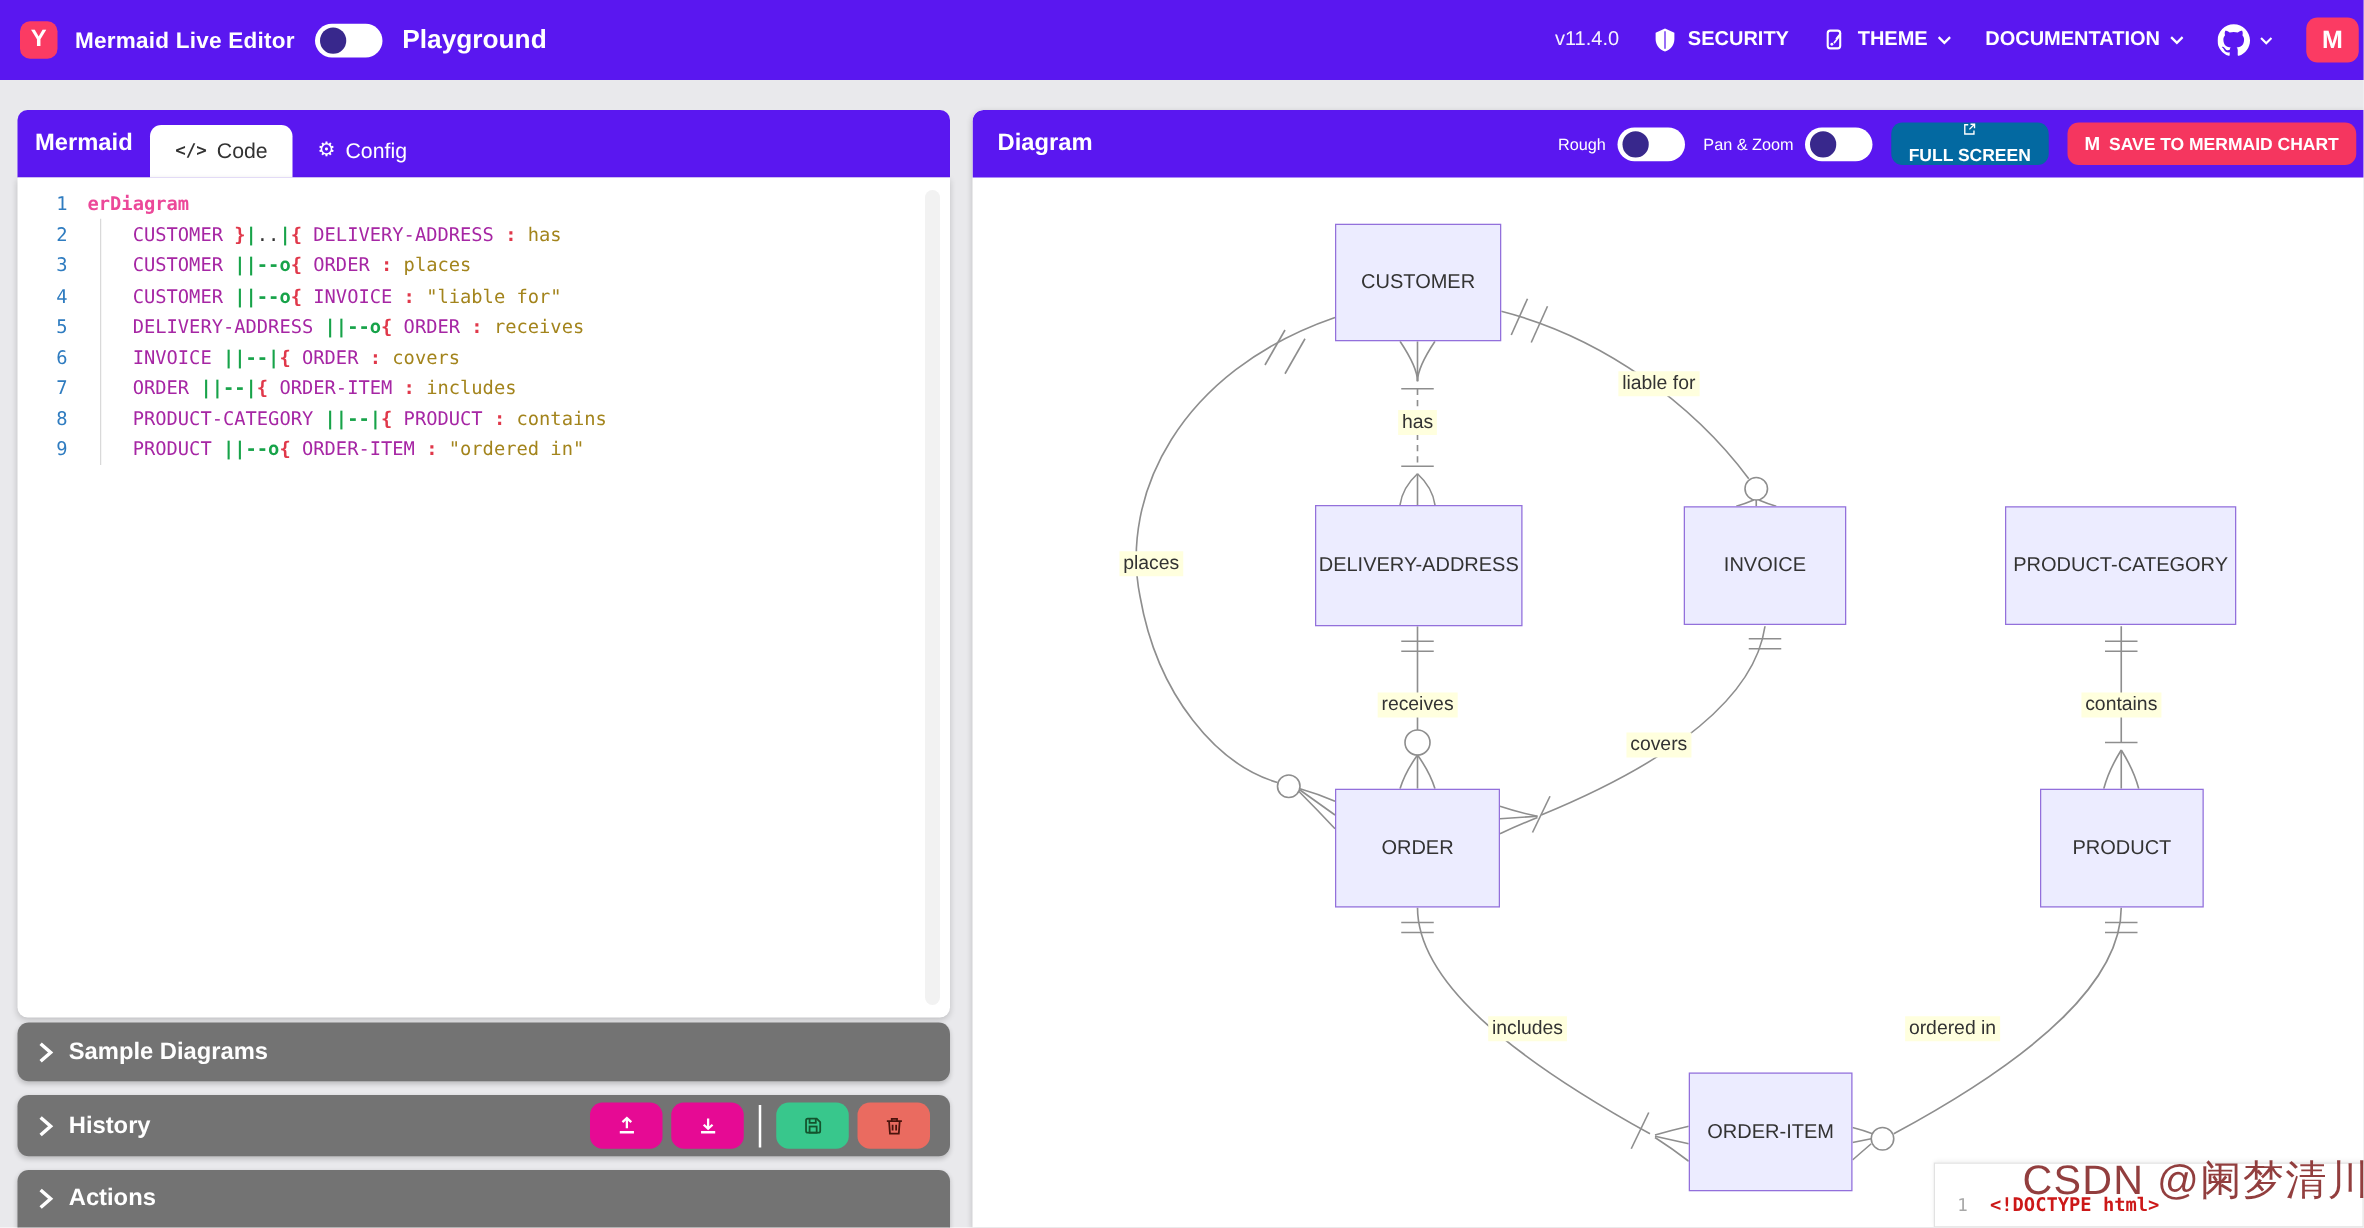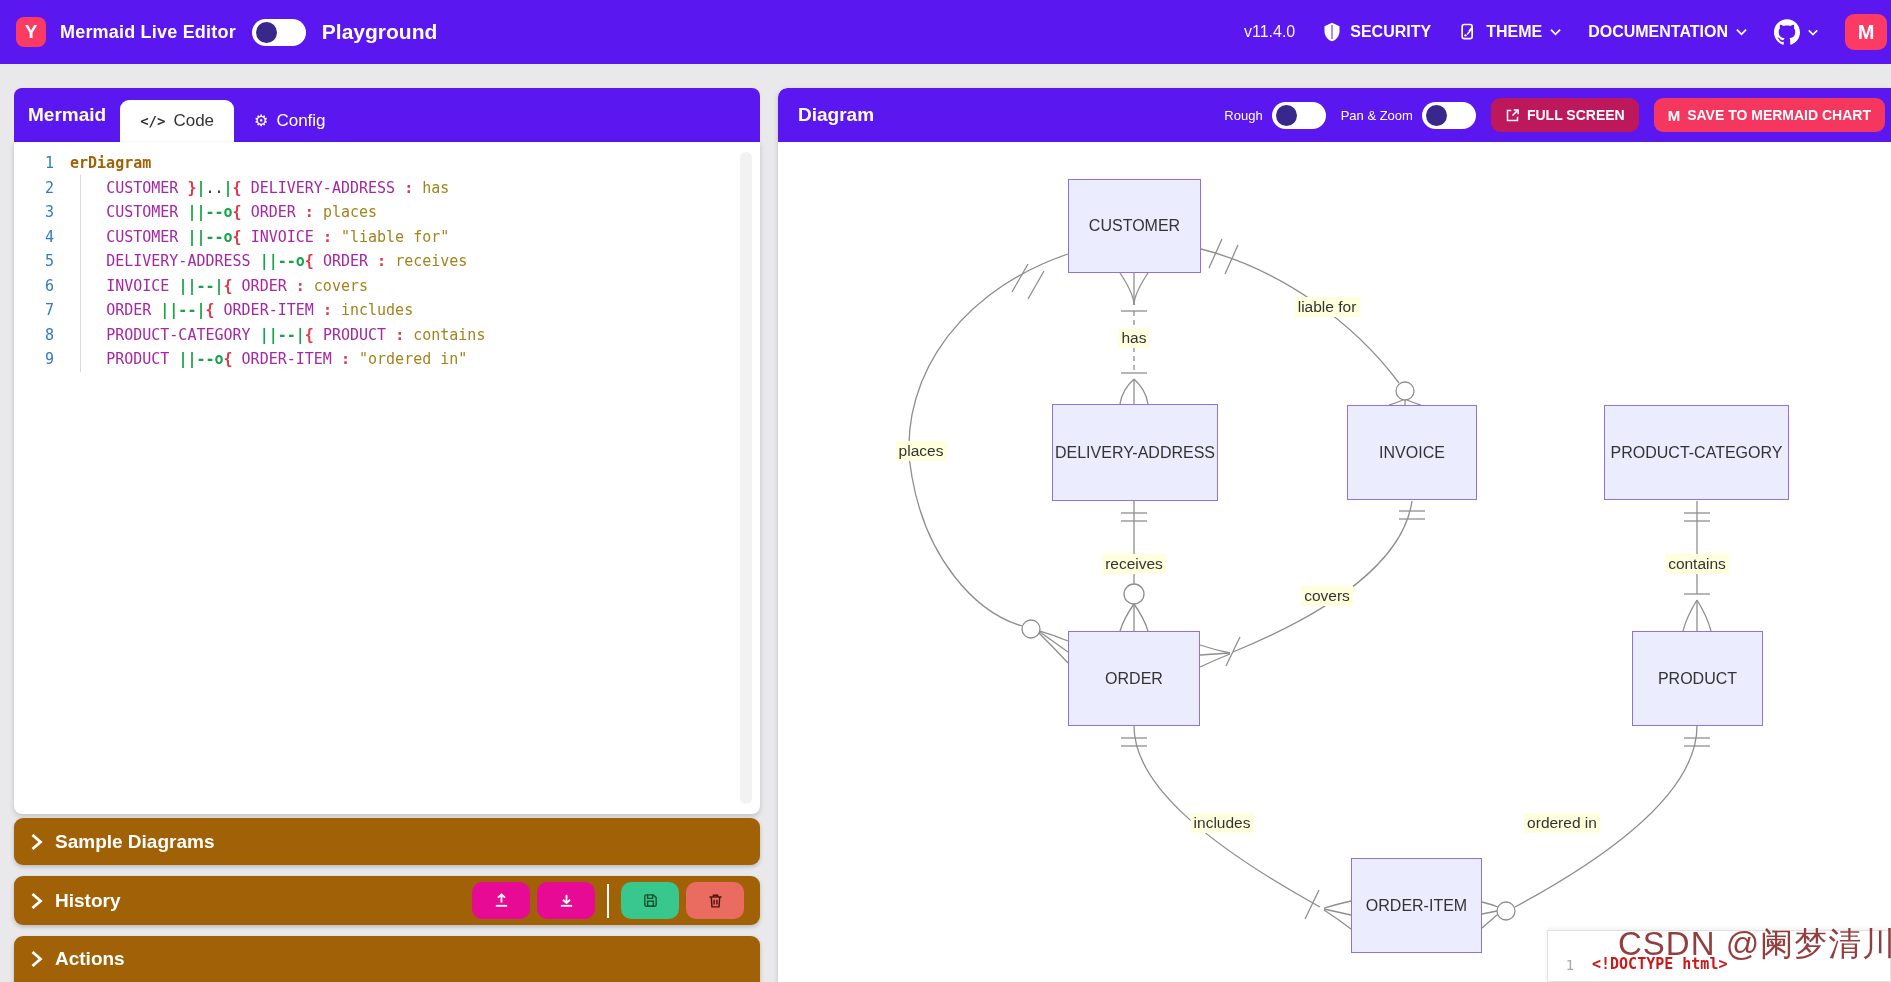--- a/index.html
+++ b/index.html
@@ -63,33 +63,33 @@
     height:672px; background:#fff; border-radius:0 0 8px 8px;
     box-shadow:0 2px 5px rgba(0,0,0,.18); position:relative; overflow:hidden;
     padding-top:9px;
   }
   .code-line { display:flex; line-height:24.5px; font-size:15px; }
   .code-line .ln {
     flex:0 0 56px; text-align:right; padding-right:16px; color:#2f7cc0;
     font-family:"DejaVu Sans Mono", monospace;
   }
   .code-line .lc { white-space:pre; font-family:"DejaVu Sans Mono", monospace; color:#333; }
-  .tk-kw  { color:#a16207; font-weight:bold; }
+  .tk-kw  { color:#ec4899; font-weight:bold; }
   .tk-ent { color:#a626a4; }
   .tk-op  { color:#17a349; font-weight:bold; }
   .tk-br  { color:#e0384a; font-weight:bold; }
   .tk-col { color:#e0384a; font-weight:bold; }
   .tk-dot { color:#333; }
   .tk-lbl { color:#a3841c; }
   .tk-str { color:#a3841c; }
   .indent-guide { position:absolute; left:66px; top:33px; width:1px; height:197px; background:#d9d9d9; }
   .scroll-track { position:absolute; right:8px; top:10px; bottom:10px; width:12px; background:#f2f2f2; border-radius:6px; }
   
   .section-bar {
-    position:absolute; left:14px; width:746px; background:#a16207; border-radius:9px;
+    position:absolute; left:14px; width:746px; background:#737373; border-radius:9px;
     display:flex; align-items:center; color:#fff; padding:0 16px;
     box-shadow:0 2px 4px rgba(0,0,0,.2); cursor:pointer; z-index:5;
   }
   .section-bar .section-label { font-size:19px; font-weight:bold; margin-left:12px; }
   .bar-btns { margin-left:auto; display:flex; align-items:center; gap:7px; }
   .pill-btn {
     width:58px; height:37px; border-radius:10px; border:none; cursor:pointer;
     display:flex; align-items:center; justify-content:center;
   }
   .pill-pink { background:#e60a94; color:#fff; }
@@ -103,21 +103,21 @@
     z-index:4; overflow:hidden;
   }
   .right-panel .panel-head { border-radius:9px 0 0 0; padding:0 6px 0 20px; }
   .diag-controls { margin-left:auto; display:flex; align-items:center; gap:15px; }
   .ctl { display:flex; align-items:center; gap:9px; }
   .ctl-label { font-size:13px; }
   .action-btn {
     border:none; border-radius:9px; height:34px; padding:0 14px; color:#fff;
     font-weight:bold; font-size:14px; display:flex; align-items:center; gap:7px; cursor:pointer;
   }
-  .fullscreen-btn { background:#be185d; }
+  .fullscreen-btn { background:#0369a1;flex-direction:column; }
   .save-btn { background:#f5365f; }
   .m-glyph { font-weight:bold; font-size:15px; }
   .diagram-body { position:relative; width:1113px; height:844px; overflow:hidden; }
   .er-svg { position:absolute; left:0; top:0; }
   .entity {
     position:absolute; background:#ececff; border:1.4px solid #9370db;
     display:flex; align-items:center; justify-content:center;
     font-size:16px; color:#333; white-space:nowrap;
   }
   .edge-label {

